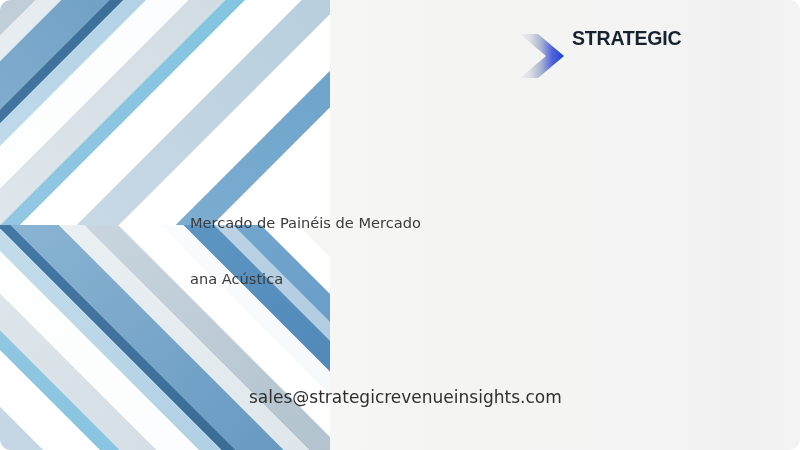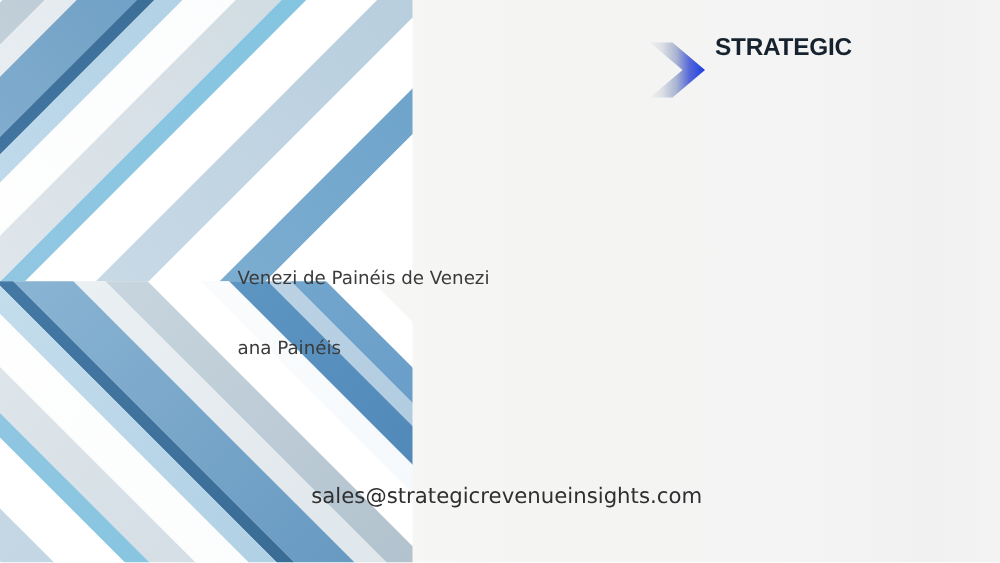--- a/index.html
+++ b/index.html
@@ -20,20 +20,21 @@
     height: 450px;
     overflow: hidden;
     background: linear-gradient(to right,
         #fbfbfa 0%,
         #f9f9f8 26%,
         #f6f6f5 40%,
         #f4f4f3 58%,
         #f4f4f4 78%,
         #f1f1f1 93%,
         #f3f3f3 100%);
+    border-radius: 11px;
   }
 
   
   .chevron-art {
     position: absolute;
     left: 0;
     top: 0;
     width: 330px;
     height: 450px;
     overflow: hidden;
@@ -202,18 +203,18 @@
           <stop offset="100%" stop-color="#1a3fe0"></stop>
         </linearGradient>
       </defs>
       <path d="M2 4 L20 4 L46 26 L20 48 L2 48 L28 26 Z" fill="url(#markGrad)"></path>
     </svg>
     <div class="logo-text">
       <div class="logo-line">STRATEGIC</div>
     </div>
   </div>
 
-  <div class="title-line-1">Venezi de Painéis de Venezi</div>
-  <div class="title-line-2">ana Painéis</div>
+  <div class="title-line-1">Mercado de Painéis de Mercado</div>
+  <div class="title-line-2">ana Acústica</div>
 
   <div class="contact-email">sales@strategicrevenueinsights.com</div>
 
 </div>
 
 </body></html>

